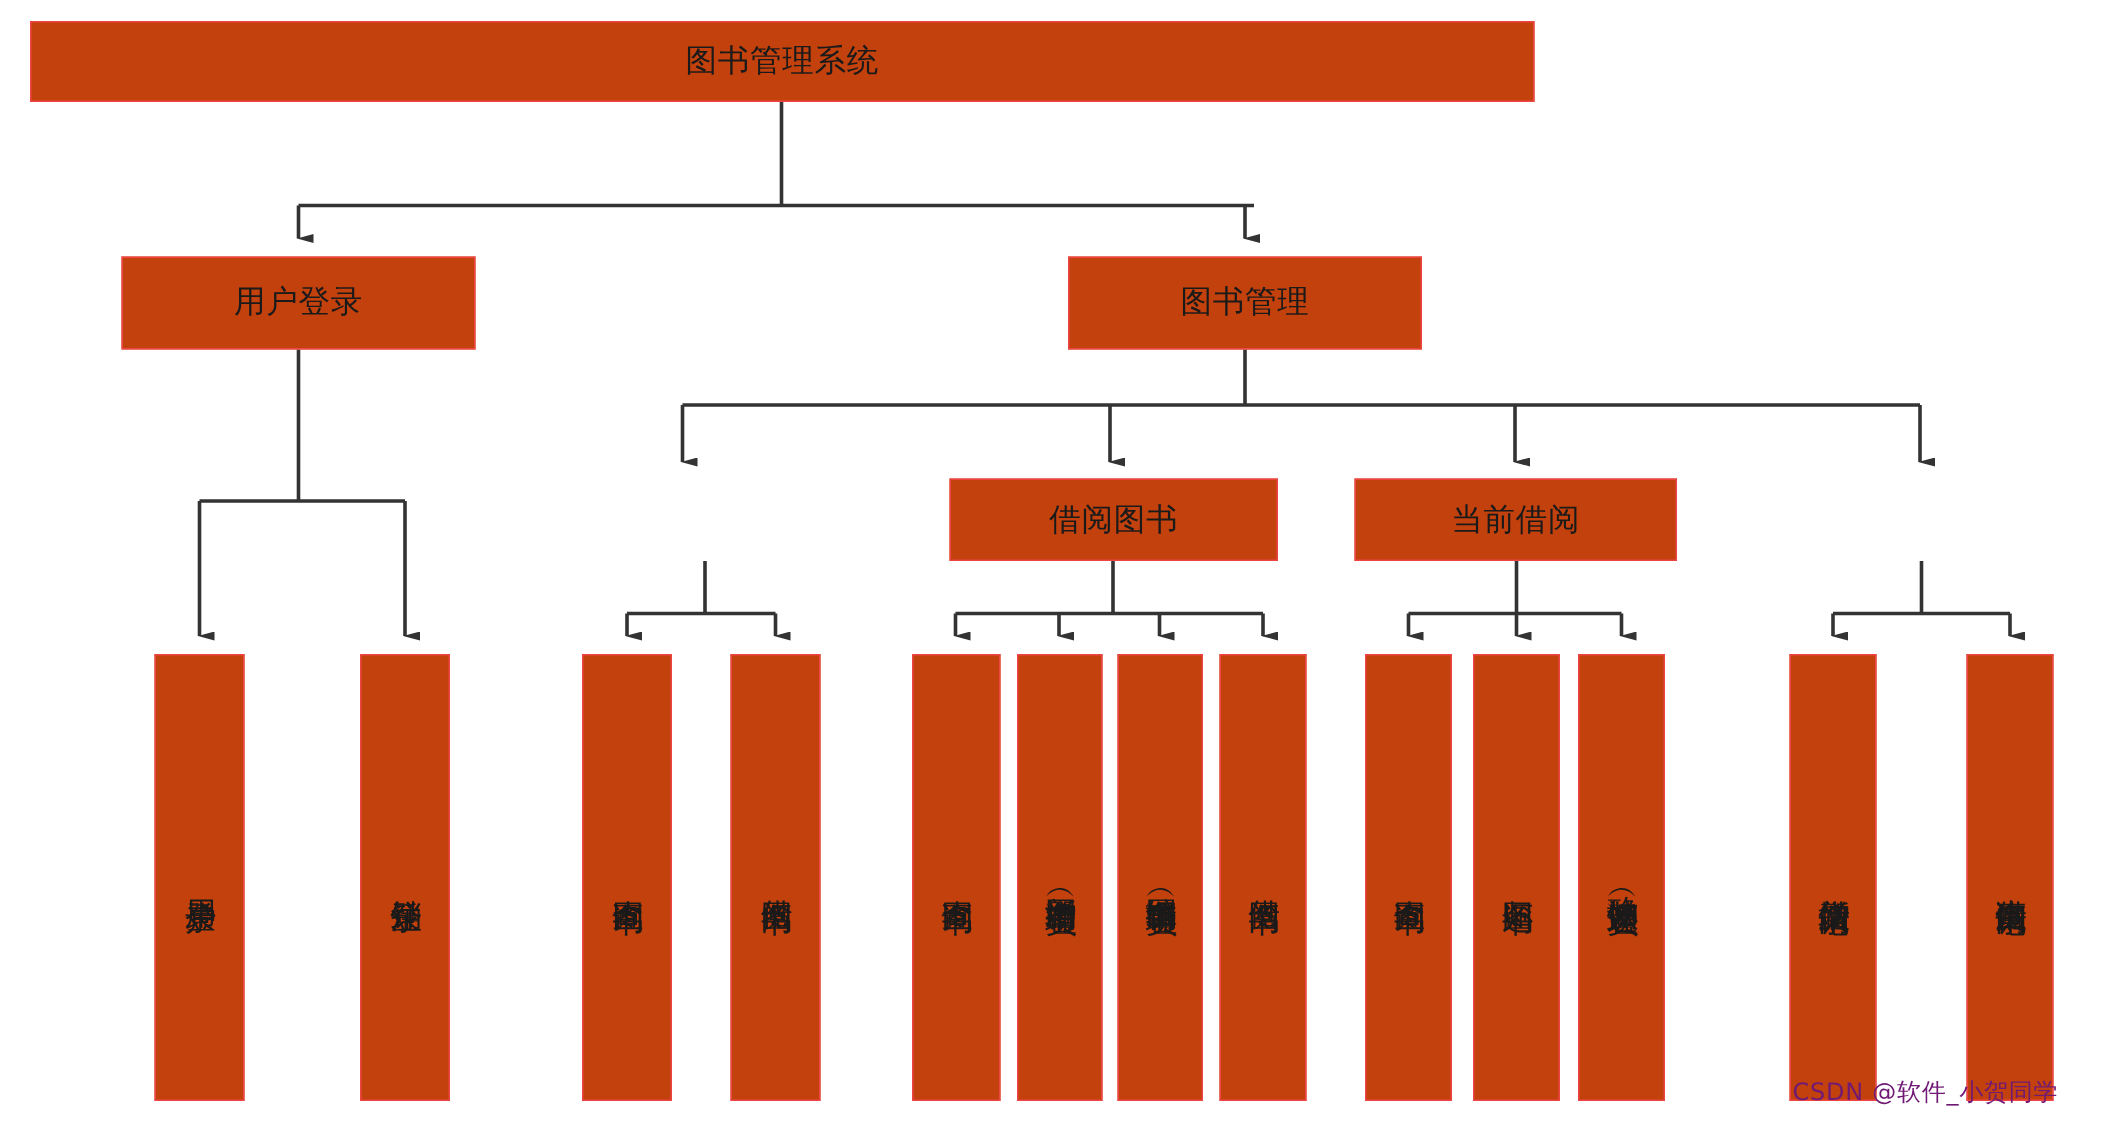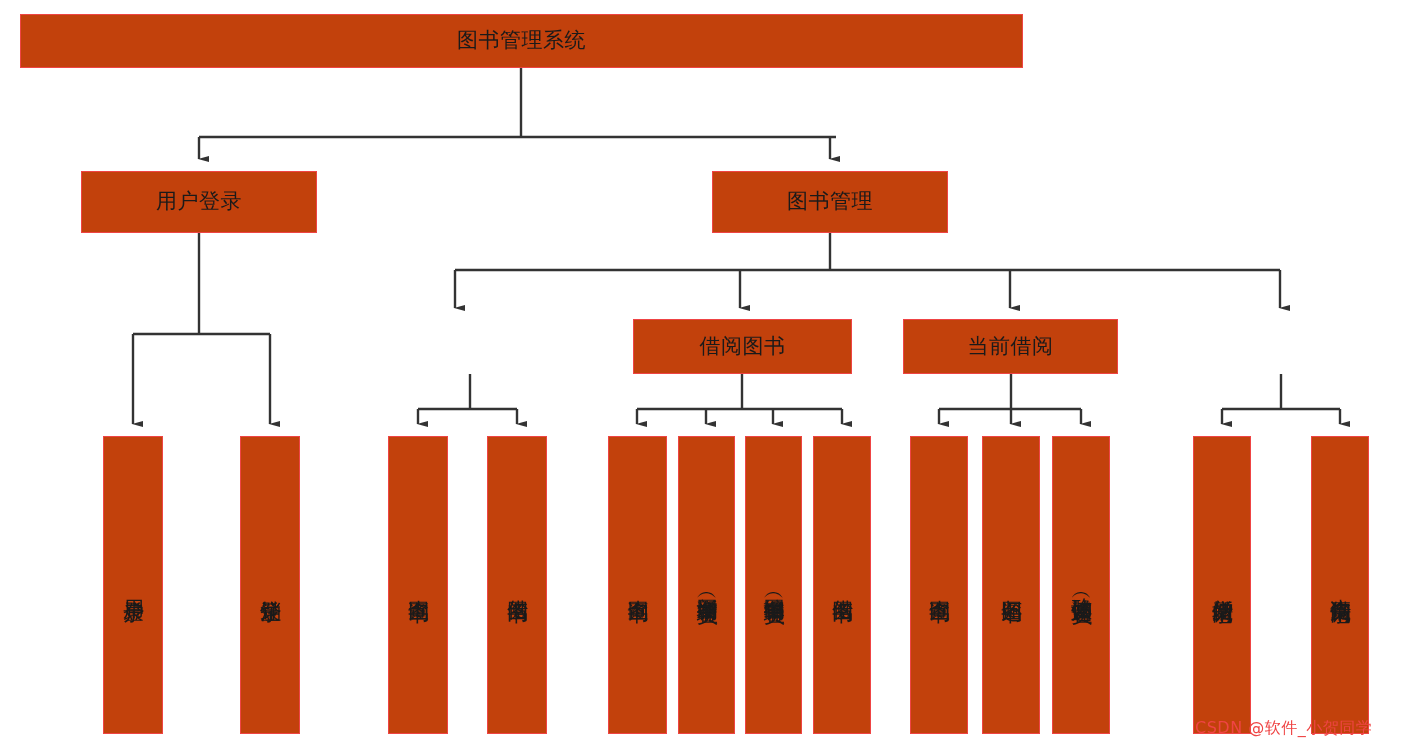--- a/index.html
+++ b/index.html
@@ -51,21 +51,21 @@
     text-orientation: upright;
     font-size: 21px;
     line-height: 1.22;
     letter-spacing: 1px;
     white-space: nowrap;
     display: block;
   }
   .watermark {
     position: absolute;
     font-size: 16px;
-    color: #ef4444;
+    color: #701a75;
     white-space: nowrap;
     letter-spacing: 0.5px;
   }
 </style>
 </head>
 <body>
 
 <div id="canvas">
 
   <svg id="edges" viewBox="0 0 1405 747">

